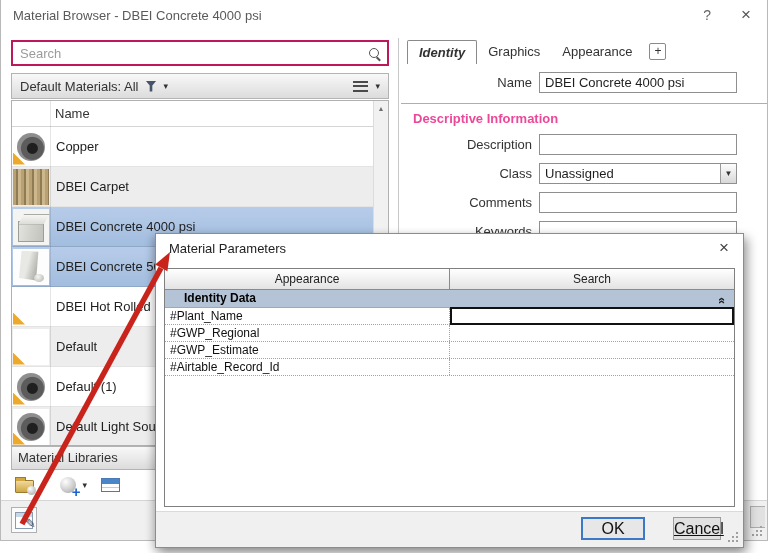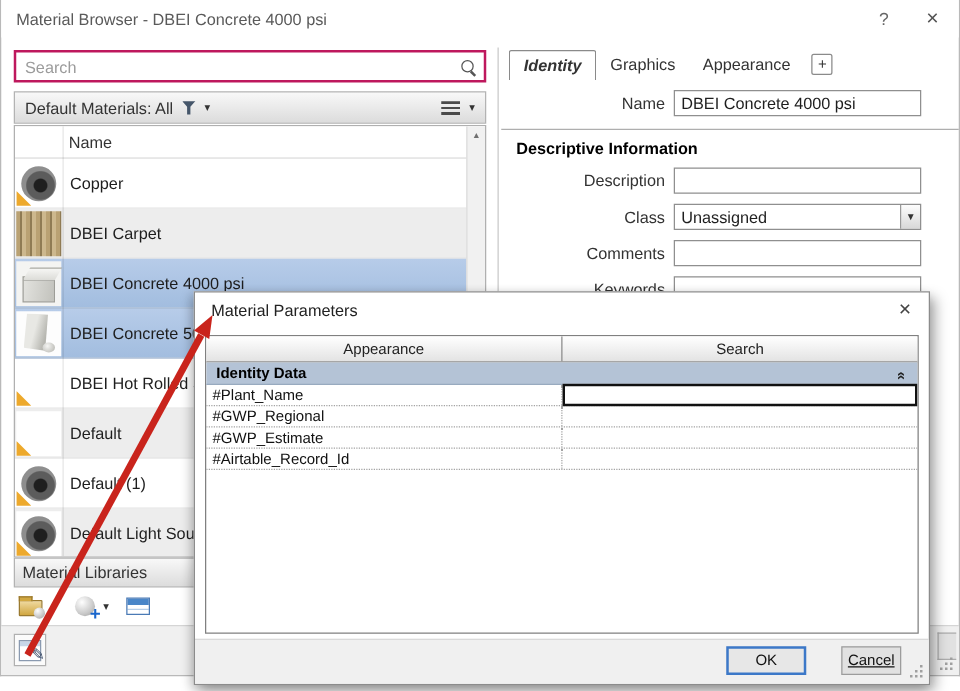--- a/index.html
+++ b/index.html
@@ -123,48 +123,48 @@
     border-radius:2px; text-align:center; line-height:15px; font-size:12px; color:#333; }
   .frow { display:flex; align-items:center; margin-top:8px; }
   .frow .lbl { width:138px; text-align:right; padding-right:7px; color:#333; }
   .frow .box { width:198px; height:21px; border:1px solid #8f8f8f; background:#fff;
     line-height:19px; padding:0 5px; position:relative; white-space:nowrap; overflow:hidden; }
   .frow .dd { position:absolute; right:-1px; top:-1px; width:17px; height:21px;
     border:1px solid #9a9a9a; background:linear-gradient(#fdfdfd,#d8d8d8);
     text-align:center; line-height:19px; font-size:8px; color:#333; display:none; }
   .frow.field-dropdown .dd { display:block; }
   .hsep { height:1px; background:#aeaeae; margin:10px 0 7px 0; }
-  .section-title { font-weight:bold; color:#000000; margin:2px 0 0 12px; }
+  .section-title { font-weight:bold; color:#ec4899; margin:2px 0 0 12px; }
 
   
   .dialog { position:absolute; left:155px; top:233px; width:589px; height:315px;
     background:#fff; border:1px solid #8c8c8c; z-index:10;
     box-shadow:4px 5px 10px rgba(0,0,0,0.35), -3px 3px 8px rgba(0,0,0,0.18); }
   .dlg-title { position:absolute; left:13px; top:7px; color:#222; }
   .dlg-close { position:absolute; right:14px; top:4px; font-size:17px; color:#444; }
   .tbl { position:absolute; left:8px; right:8px; top:34px; bottom:40px;
     border:1px solid #808080; background:#fff; overflow:hidden; }
   .tbl-head { display:flex; height:21px; background:linear-gradient(#ffffff,#e3e3e3);
     border-bottom:1px solid #8a8a8a; font-size:12px; color:#222; }
   .th { flex:1; text-align:center; line-height:20px; }
   .th:first-child { border-right:1px solid #8a8a8a; }
   .grp { height:18px; background:#b4c3d6; border-bottom:1px solid #98aabf; font-weight:bold;
-    font-size:12px; line-height:17px; padding-left:8px; position:relative; color:#000; }
+    font-size:12px; line-height:17px; padding-left:19px; position:relative; color:#000; }
   .chev { position:absolute; right:9px; top:2px; transform:rotate(90deg); font-size:12px;
     font-weight:bold; color:#222; }
   .prow { display:flex; height:17px; font-size:12px; line-height:16px;
     border-bottom:1px dotted #a3a3a3; }
   .pcell { width:50%; flex:none; padding-left:5px; border-right:1px dotted #a3a3a3;
     white-space:nowrap; overflow:hidden; color:#111; }
   .vcell { flex:1; position:relative; padding-left:5px; }
   .vcell.cell-focused::after { content:""; position:absolute; left:0; right:0; top:-1px; bottom:-1px;
     border:2px solid #111; background:#fff; }
   .dlg-footer { position:absolute; left:0; right:0; bottom:0; height:36px;
     background:#f0f0f0; border-top:1px solid #dadada; }
-  .btn { position:absolute; bottom:7px; height:23px; font-size:12px; text-align:center;
+  .btn { position:absolute; bottom:7px; height:23px; font-size:16px; text-align:center;
     line-height:21px; background:#e1e1e1; border:1px solid #9c9c9c; color:#111; }
   .btn-ok { right:98px; width:64px; border:2px solid #3c78c8; line-height:19px; background:#e7e7e7; }
   .btn-cancel { right:22px; width:48px;text-decoration:underline; }
   .grip-dlg { right:5px; bottom:5px; }
 
   
   .arrow-svg { position:absolute; left:0; top:0; z-index:50; pointer-events:none; }
 </style>
 </head>
 <body>

